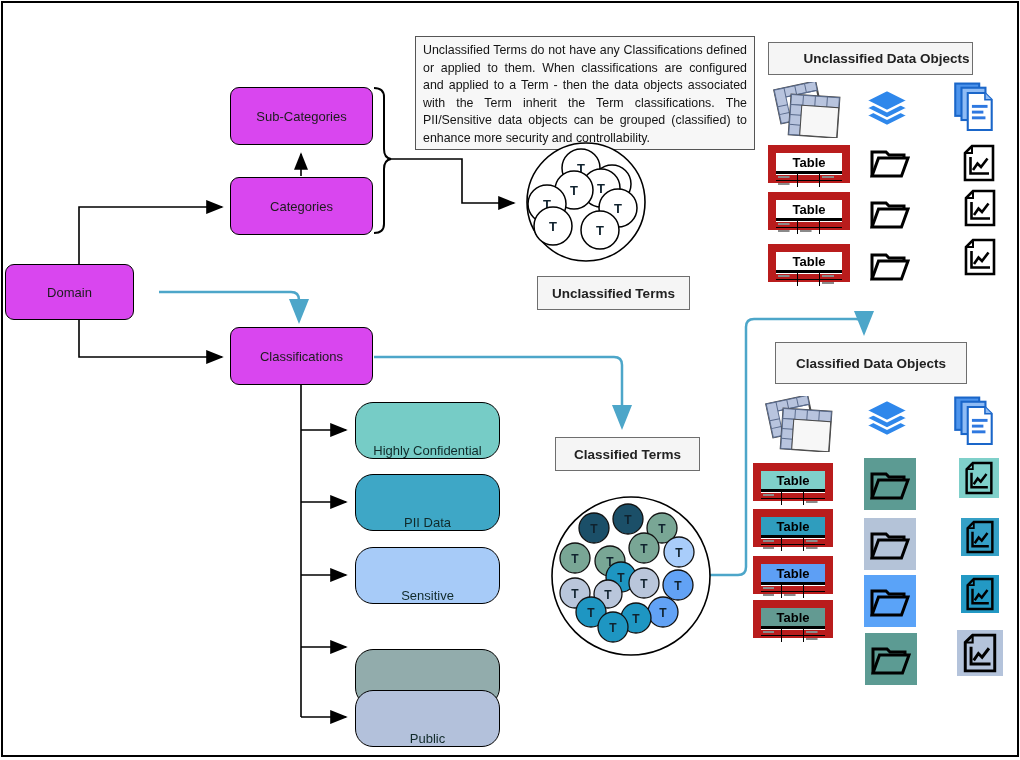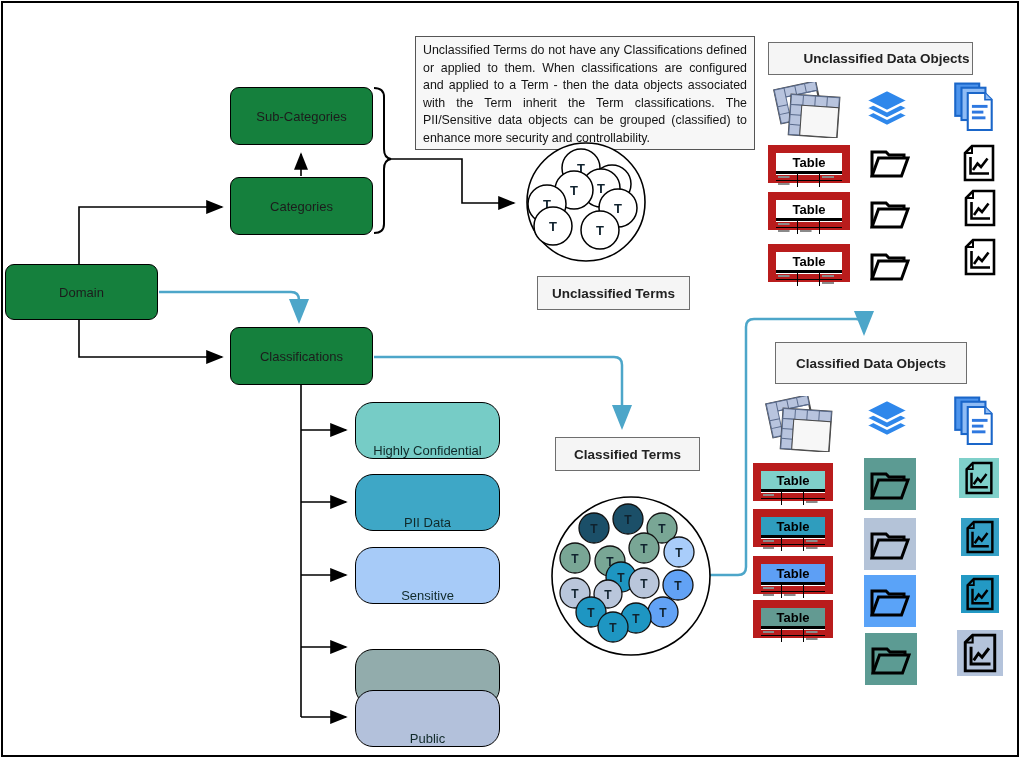--- a/index.html
+++ b/index.html
@@ -1,19 +1,19 @@
 <!DOCTYPE html>
 <html><head>
 <meta charset="utf-8">
 <style>
   html,body{margin:0;padding:0;background:#fff;}
   #stage{position:relative;width:1020px;height:760px;background:#fff;overflow:hidden;
          font-family:"Liberation Sans",sans-serif;color:#111;}
   .frame{position:absolute;left:1px;top:1px;width:1014px;height:752px;border:2px solid #000;}
-  .node{position:absolute;box-sizing:border-box;background:#15803d;border:1.7px solid #000;
+  .node{position:absolute;box-sizing:border-box;background:#d946ef;border:1.7px solid #000;
         border-radius:9px;display:flex;align-items:center;justify-content:center;
         font-size:13px;color:#1c1c1c;}
   .lvl{position:absolute;box-sizing:border-box;border:1.6px solid #000;border-radius:18px;
        display:flex;align-items:flex-end;justify-content:center;font-size:13px;color:#102a2a;
        width:145px;height:57px;left:355px;}
   .lbl{position:absolute;box-sizing:border-box;background:#F5F5F5;border:1px solid #6e6e6e;
        display:flex;align-items:center;justify-content:center;font-weight:bold;font-size:13.5px;color:#222;}
   .note{position:absolute;box-sizing:border-box;left:415px;top:4px;width:340px;height:114px;
         background:#F7F7F7;border:1px solid #555;padding:5px 7px 4px 7px;
         font-size:12.4px;line-height:1.42;text-align:justify;color:#141414;margin-top:32px;}
@@ -171,21 +171,21 @@
             <text class="tT" x="636" y="622.5">T</text>
           </g>
         <g>
             <circle cx="613" cy="627" r="15" stroke="#111" stroke-width="1.3" fill="#1E96C2"></circle>
             <text class="tT" x="613" y="631.5">T</text>
           </g>
       </g>
     </g>
   </svg>
 
-  <div class="node" style="left:5px;top:264px;width:153px;height:56px;">
+  <div class="node" style="left:5px;top:264px;width:129px;height:56px;">
       <span>Domain</span>
     </div>
   <div class="node" style="left:230px;top:87px;width:143px;height:58px;">
       <span>Sub-Categories</span>
     </div>
   <div class="node" style="left:230px;top:177px;width:143px;height:58px;">
       <span>Categories</span>
     </div>
   <div class="node" style="left:230px;top:327px;width:143px;height:58px;">
       <span>Classifications</span>

